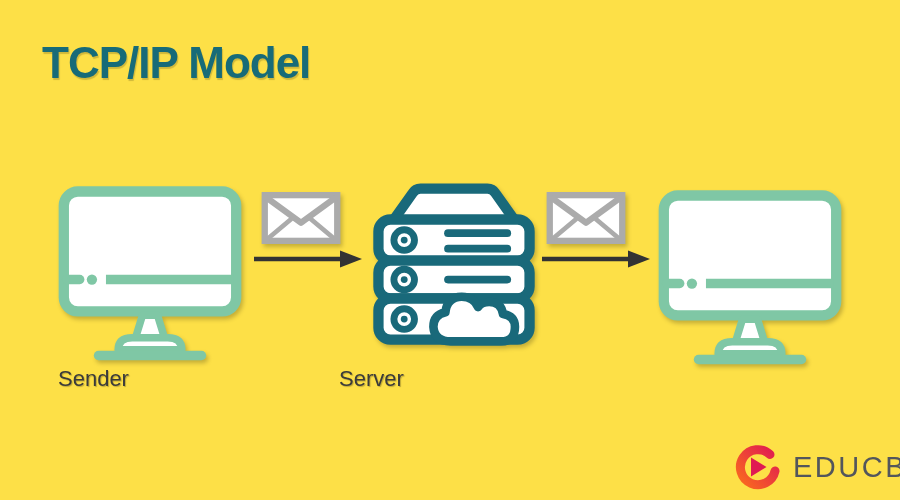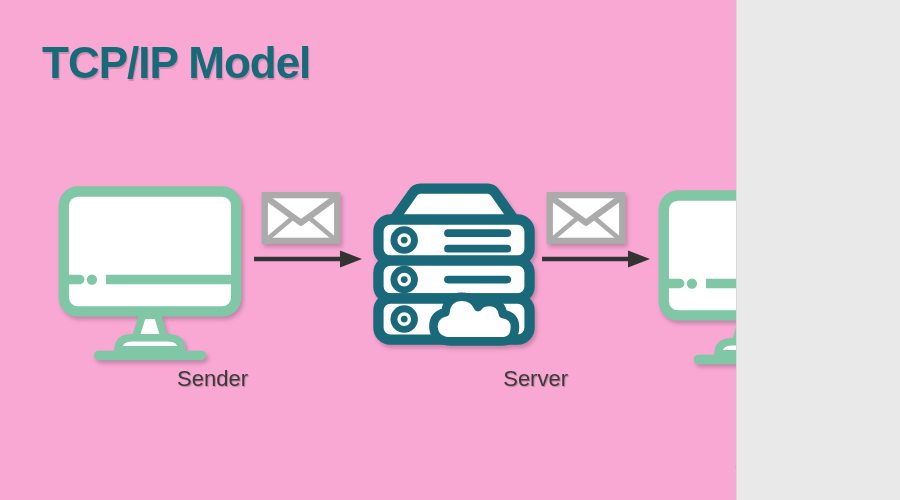--- a/index.html
+++ b/index.html
@@ -8,32 +8,32 @@
     --server-teal:#19697a;
     --env-gray:#ababab;
     --arrow-dark:#333333;
     --label-gray:#3b3b3b;
     --logo-text:#53565c;
     --logo-grad-a:#fa6a1e;
     --logo-grad-b:#e01a52;
   }
   html,body{margin:0;padding:0;background:#e9e9e9;font-family:"Liberation Sans",sans-serif;}
   .canvas{
-    position:relative;width:736px;height:500px;background:#f9a8d4;overflow:hidden;
+    position:relative;width:900px;height:500px;background:#fde047;overflow:hidden;
     box-shadow:0 0 0 1px #d8d8d8;
   }
   .page-title{
     position:absolute;left:42px;top:38px;margin:0;
     font-size:44px;font-weight:bold;letter-spacing:-1px;color:var(--teal);
     text-shadow:1px 2px 1px rgba(0,0,0,.18);
   }
   .icon-shadow{filter:drop-shadow(2px 3px 2px rgba(0,0,0,.22));}
   .abs{position:absolute;}
   .node-label{
-    position:absolute;top:366px;width:190px;text-align:right;
+    position:absolute;top:366px;width:190px;text-align:left;
     font-size:22px;color:var(--label-gray);
     text-shadow:1px 1px 1px rgba(0,0,0,.25);
   }
   .brand{position:absolute;left:731px;top:440px;display:flex;align-items:center;gap:8px;}
   .brand-text{
     font-size:29px;color:var(--logo-text);letter-spacing:2.5px;font-weight:400;
   }
 </style>
 </head>
 <body>
@@ -73,21 +73,21 @@
     <circle cx="42" cy="70" r="4" fill="var(--server-teal)"></circle>
     <circle cx="42" cy="116" r="12" fill="#fff" stroke="var(--server-teal)" stroke-width="8"></circle>
     <circle cx="42" cy="116" r="4" fill="var(--server-teal)"></circle>
     <circle cx="42" cy="162" r="12" fill="#fff" stroke="var(--server-teal)" stroke-width="8"></circle>
     <circle cx="42" cy="162" r="4" fill="var(--server-teal)"></circle>
     <line x1="93" y1="62" x2="162" y2="62" stroke="var(--server-teal)" stroke-width="9" stroke-linecap="round"></line>
     <line x1="93" y1="80" x2="162" y2="80" stroke="var(--server-teal)" stroke-width="9" stroke-linecap="round"></line>
     <line x1="93" y1="116" x2="162" y2="116" stroke="var(--server-teal)" stroke-width="9" stroke-linecap="round"></line>
     <path d="M96 188 Q77 188 76 171 Q76 157 90 154 Q92 136 109 136 Q123 136 128 148 Q132 142 141 142 Q155 142 157 156 Q171 158 171 171 Q171 188 155 188 Z" fill="#fff" stroke="var(--server-teal)" stroke-width="10" stroke-linejoin="round"></path>
   </svg>
-  <div class="node-label" style="left:378px">Server</div>
+  <div class="node-label" style="left:339px">Server</div>
 
   <svg class="abs icon-shadow" style="left:546px;top:192px" width="80" height="52" viewBox="0 0 100 66" aria-hidden="true">
     <rect x="4" y="4" width="92" height="58" fill="#fff" stroke="var(--env-gray)" stroke-width="8"></rect>
     <path d="M6 7 L50 39 L94 7" fill="none" stroke="var(--env-gray)" stroke-width="8" stroke-linejoin="round"></path>
     <path d="M7 60 L38 34 M93 60 L62 34" fill="none" stroke="var(--env-gray)" stroke-width="6"></path>
   </svg>
 
   <svg class="abs" style="left:540px;top:248px" width="110" height="22" viewBox="0 0 110 22" aria-hidden="true">
     <line x1="2" y1="11" x2="90" y2="11" stroke="var(--arrow-dark)" stroke-width="4.5"></line>
     <polygon points="88,2.5 110,11 88,19.5" fill="var(--arrow-dark)"></polygon>

